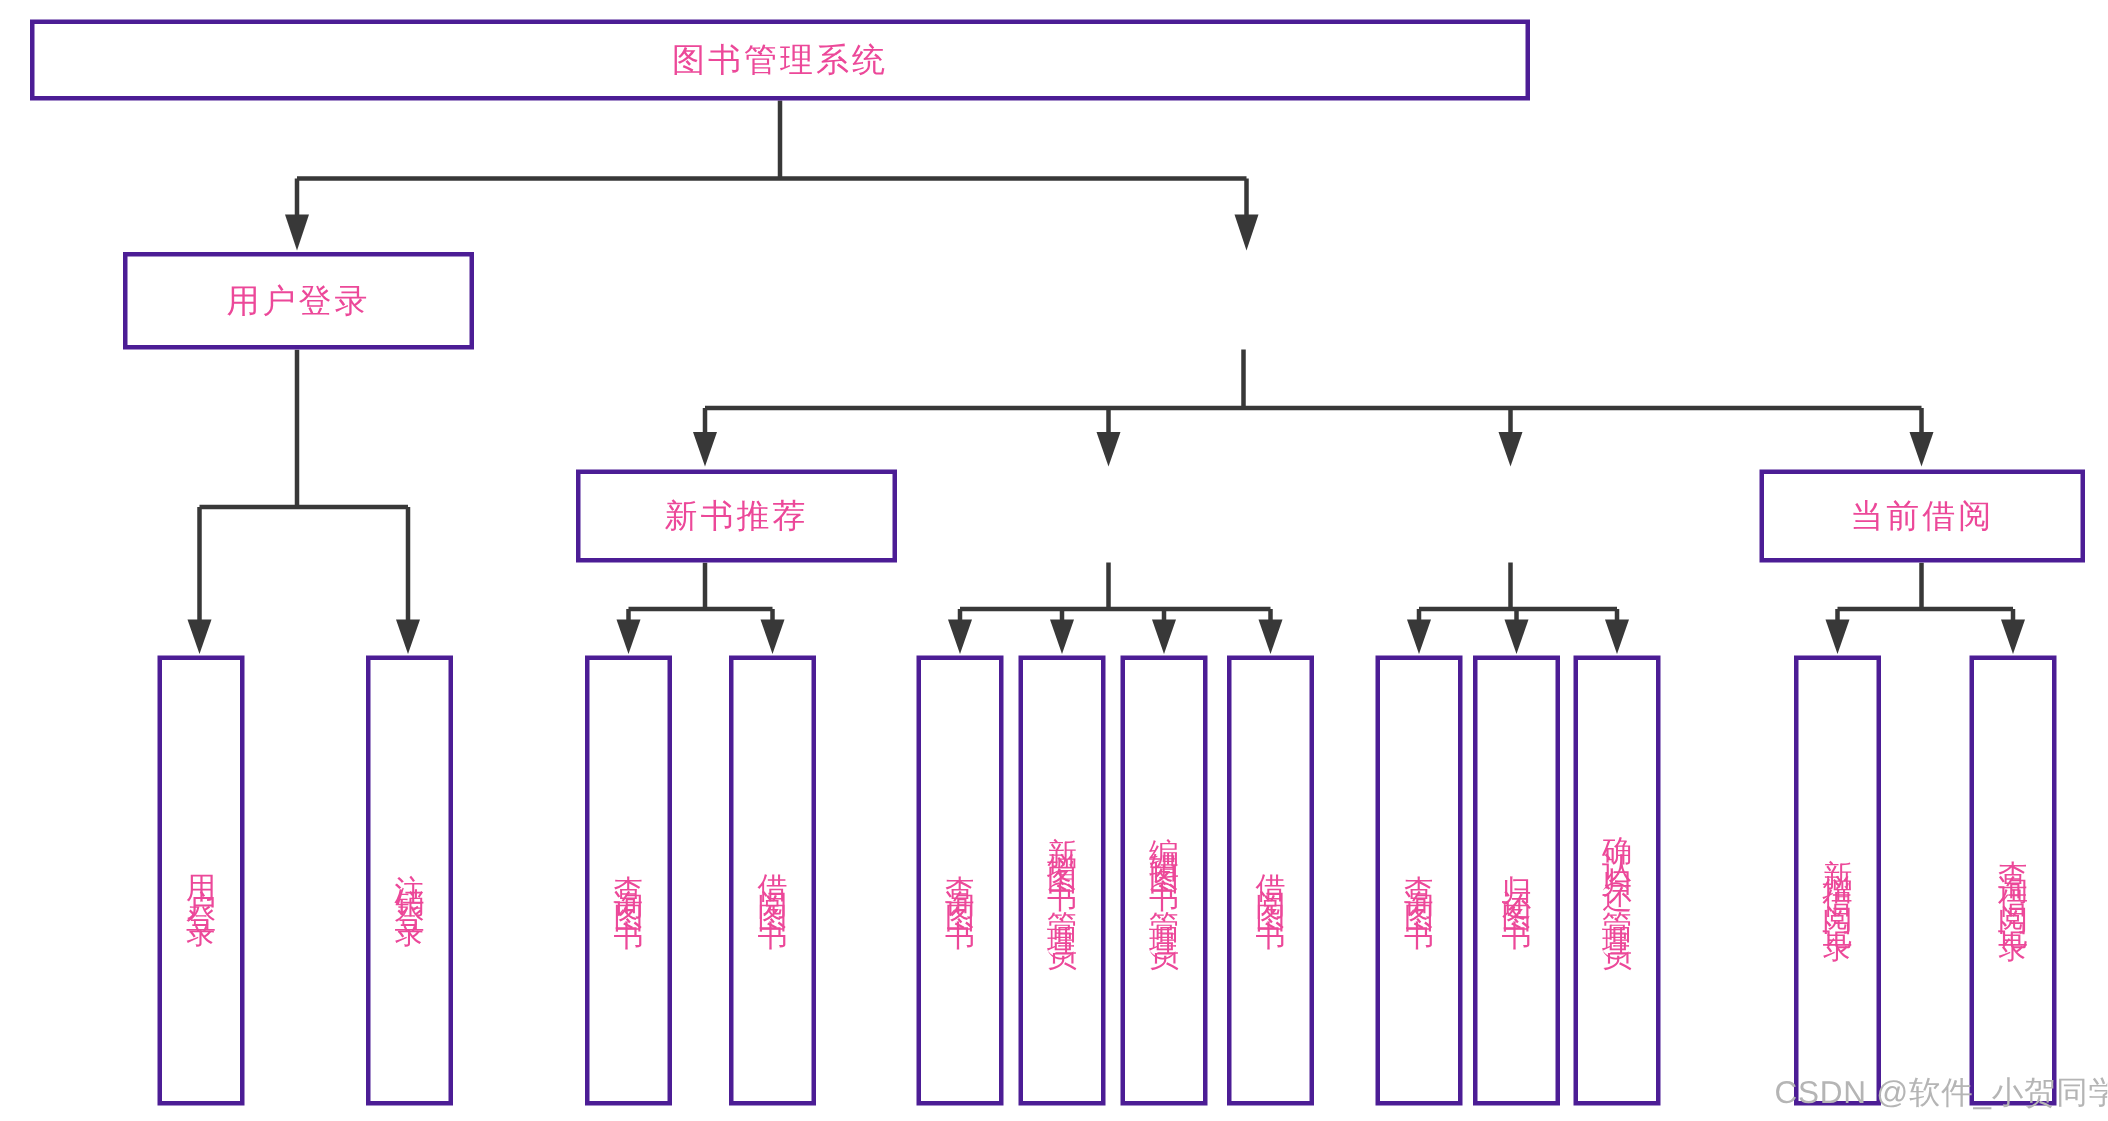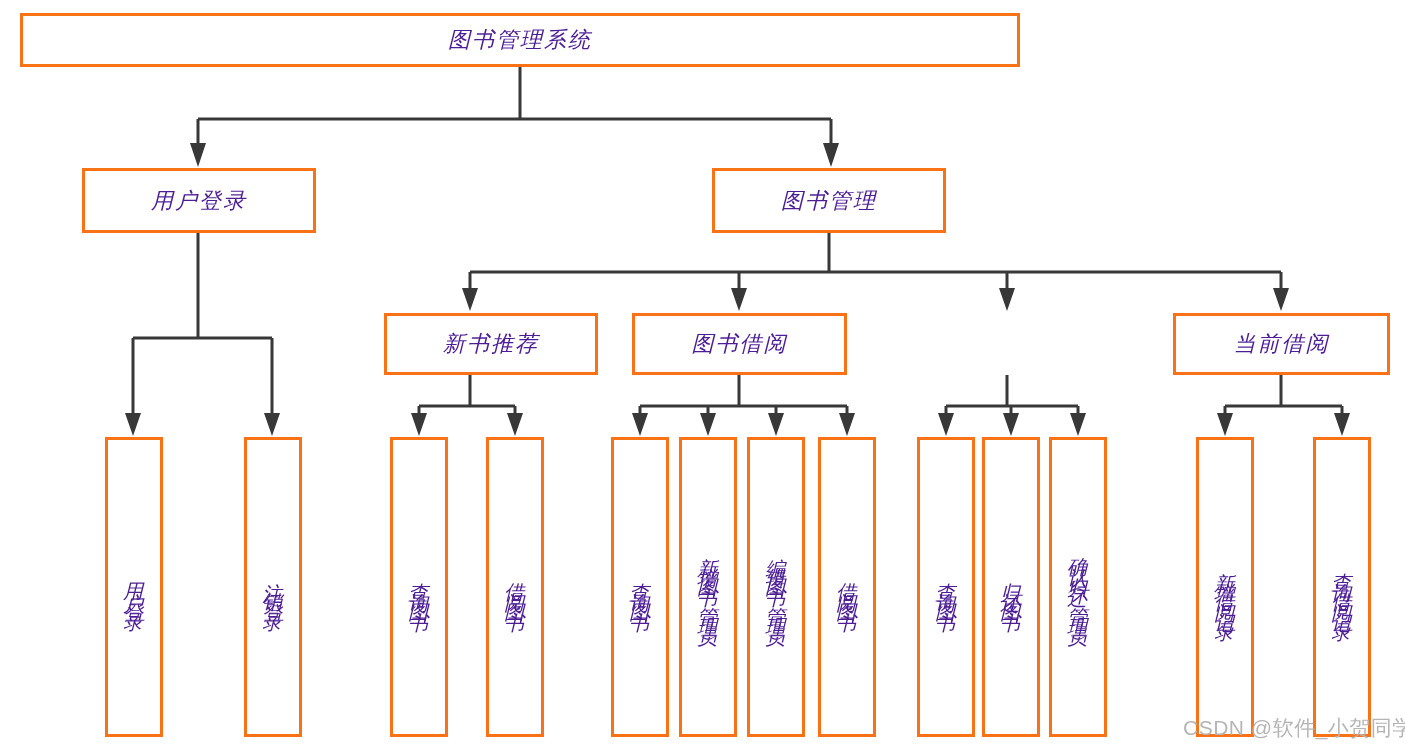--- a/index.html
+++ b/index.html
@@ -18,27 +18,26 @@
   #connectors {
     position: absolute;
     left: 0;
     top: 0;
     z-index: 1;
   }
   .box {
     position: absolute;
     box-sizing: border-box;
     background: #ffffff;
-    border: 3px solid #f97316;
-    color: #4c1d95;
+    border: 3px solid #4c1d95;
+    color: #ec4899;
     display: flex;
     align-items: center;
     justify-content: center;
     z-index: 2;
-    font-style: italic;
   }
   .h-box {
     font-size: 22px;
     letter-spacing: 2px;
   }
   .v-box {
     writing-mode: vertical-rl;
     text-orientation: mixed;
     font-size: 20px;
     letter-spacing: 10px;
@@ -108,24 +107,22 @@
     <g>
       <path d="M1281 375 V406 M1225 406 H1342 M1225 406 V415 M1342 406 V415" fill="none" stroke="#383838" stroke-width="3"></path>
       <path d="M1217 413 h16 L1225 436 z" fill="#383838"></path>
       <path d="M1334 413 h16 L1342 436 z" fill="#383838"></path>
     </g>
   </svg>
 
   <div class="box h-box" style="left:20px; top:13px; width:1000px; height:54px;">图书管理系统</div>
 
   <div class="box h-box" style="left:82px; top:168px; width:234px; height:65px;">用户登录</div>
-  <div class="box h-box" style="left:712px; top:168px; width:234px; height:65px;">图书管理</div>
 
   <div class="box h-box" style="left:363px; top:313px; width:214px; height:62px;margin-left:21px;">新书推荐</div>
-  <div class="box h-box" style="left:632px; top:313px; width:215px; height:62px;">图书借阅</div>
   <div class="box h-box" style="left:1173px; top:313px; width:217px; height:62px;">当前借阅</div>
 
   <div class="box v-box" style="left:105px;">用户登录</div>
   <div class="box v-box" style="left:244px;">注销登录</div>
 
   <div class="box v-box" style="left:390px;">查询图书</div>
   <div class="box v-box" style="left:486px;">借阅图书</div>
 
   <div class="box v-box" style="left:611px;">查询图书</div>
   <div class="box v-box" style="left:679px;">新增图书（管理员）</div>

